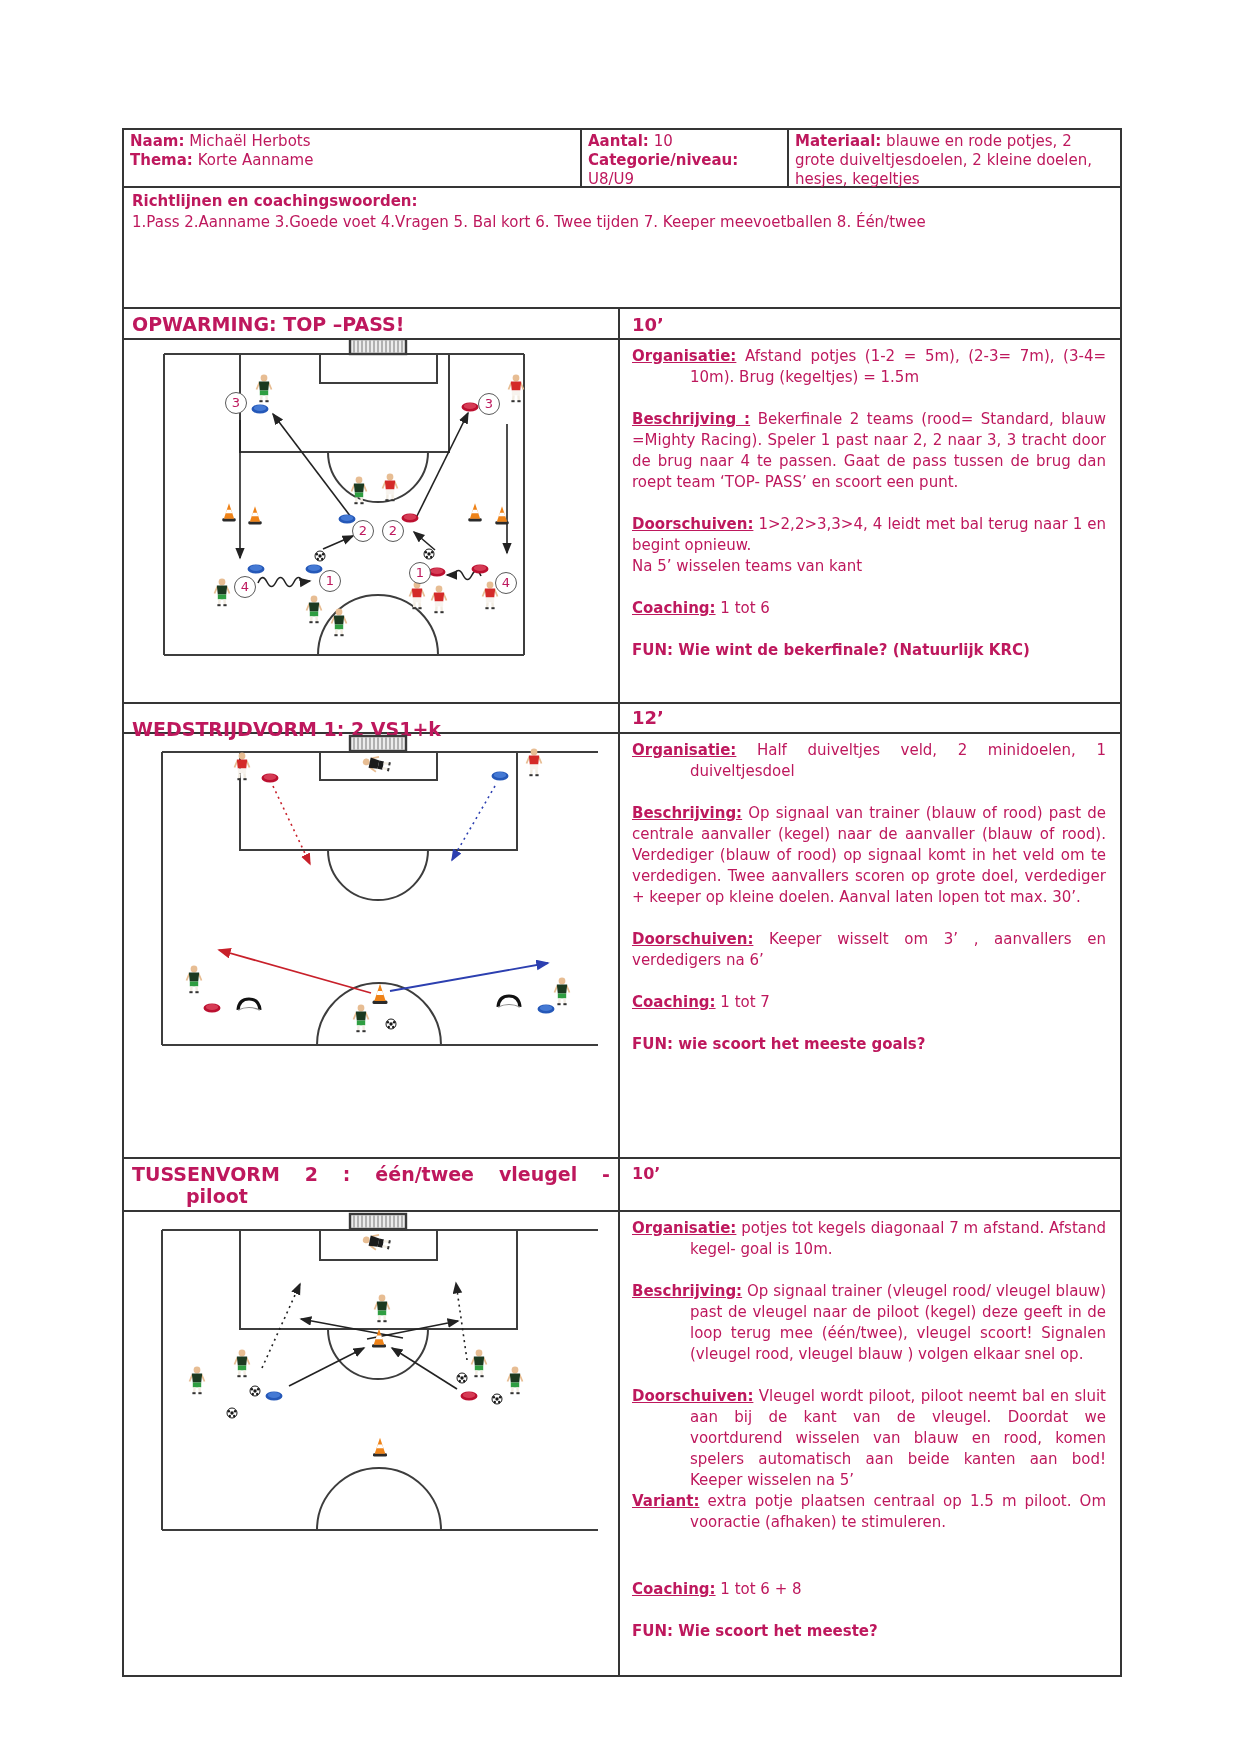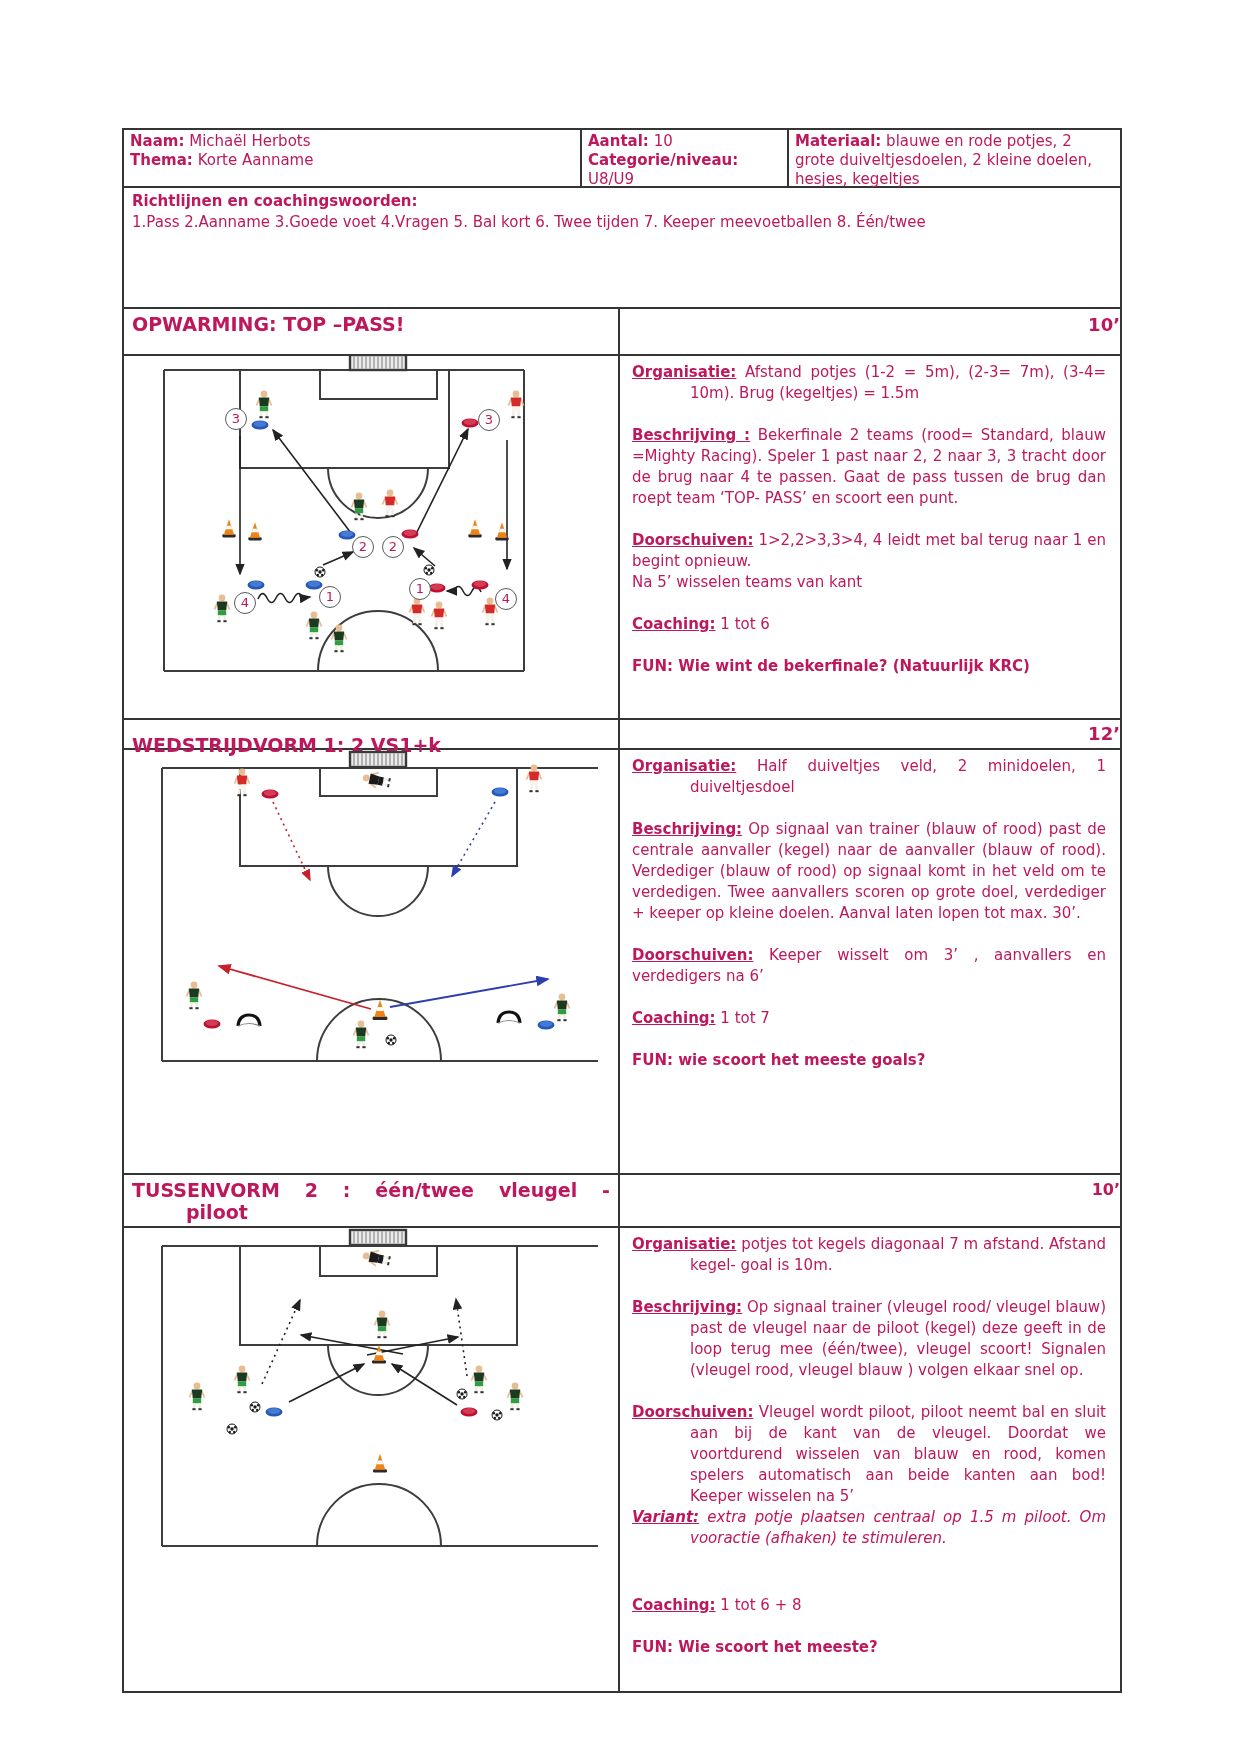--- a/index.html
+++ b/index.html
@@ -17,28 +17,28 @@
   .hc3{flex:1;padding:2px 6px;border-radius:25px;}
   
   .rrow{height:121px;}
   .rcell{width:100%;padding:3px 8px;font-size:15px;line-height:21px;}
   
   .trow .dcol, .crow .dcol{width:496px;border-right:2px solid #353535;}
   .trow .tcol, .crow .tcol{flex:1;}
   .stitle{font-weight:bold;font-size:19px;line-height:22px;padding:4px 8px 0 8px;}
   .jlast{text-align:justify;text-align-last:justify;}
   .t2{padding-left:62px;padding-top:0;}
-  .dur{font-weight:bold;font-size:18px;padding:5px 0 0 12px;text-align:right;}
+  .dur{font-weight:bold;font-size:18px;padding:5px 0 0 12px;}
   .diag{position:relative;}
   .diag svg{display:block;}
   .txt{padding:6px 14px 6px 12px;font-size:15px;line-height:21px;text-align:justify;}
   .block{margin:0 0 21px 0;}
   .nmb{margin-bottom:0;}
   .hang{padding-left:58px;text-indent:-58px;}
-  .gapafter{margin-bottom:46px;font-style:italic;}
+  .gapafter{margin-bottom:46px;}
   .lab{font-weight:bold;text-decoration:underline;}
   .fun{font-weight:bold;}
   
   .mk{position:absolute;width:20px;height:20px;border-radius:50%;background:#fff;
       border:1.6px solid #5a5a5a;font-size:13px;line-height:20px;text-align:center;
       transform:translate(-50%,-50%);font-weight:500;}
 </style>
 </head>
 <body>
 
@@ -110,21 +110,21 @@
       </div>
     </div>
 
     <div class="row rrow">
       <div class="cell rcell">
         <div class="b">Richtlijnen en coachingswoorden:</div>
         <div>1.Pass  2.Aanname 3.Goede voet 4.Vragen 5. Bal kort 6. Twee tijden 7. Keeper meevoetballen 8. Één/twee</div>
       </div>
     </div>
 
-    <div class="row trow" style="height:47px">
+    <div class="row trow" style="height:31px">
       <div class="cell dcol stitle">OPWARMING: TOP –PASS!</div>
       <div class="cell tcol dur">10’</div>
     </div>
 
     <div class="row crow" style="height:364px">
       <div class="cell dcol diag">
         <svg width="496" height="360" viewBox="0 0 496 360">
           <g stroke="#3d3d3d" stroke-width="2" fill="none">
             <path d="M40,14 H400 M40,14 V315 M400,14 V315 M40,315 H400"></path>
             <rect x="116" y="14" width="209" height="98"></rect>

